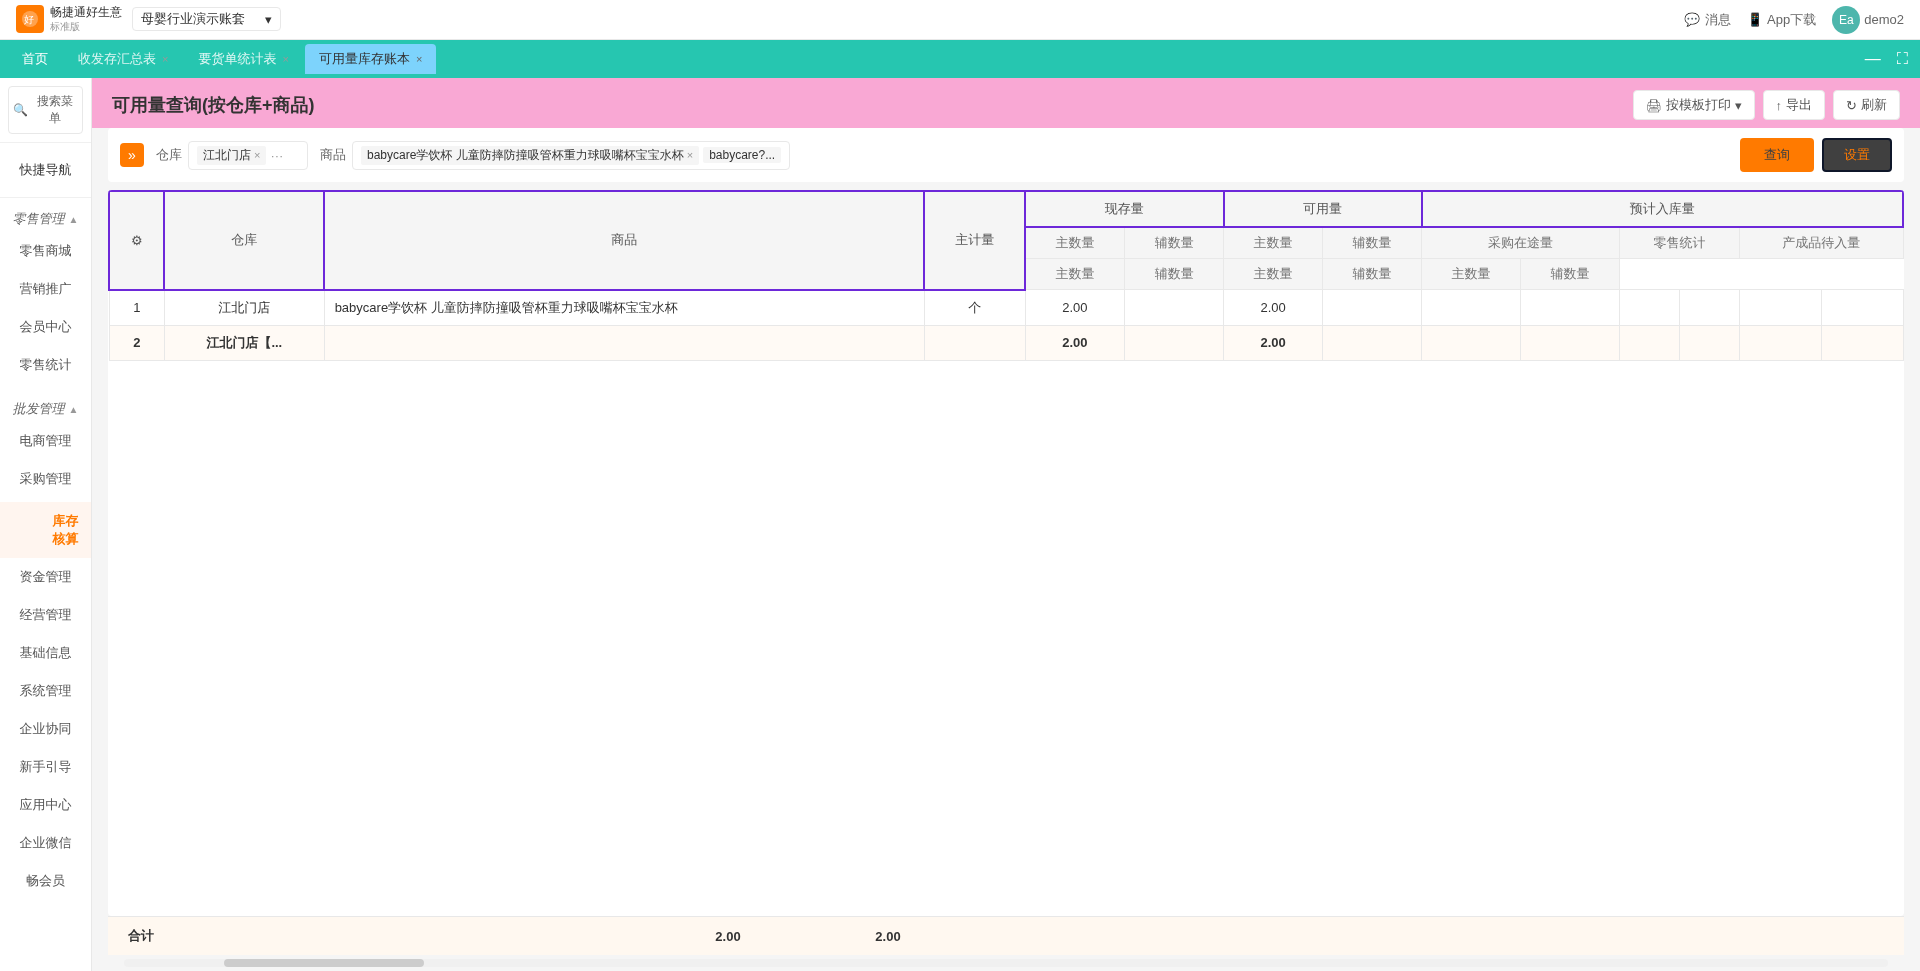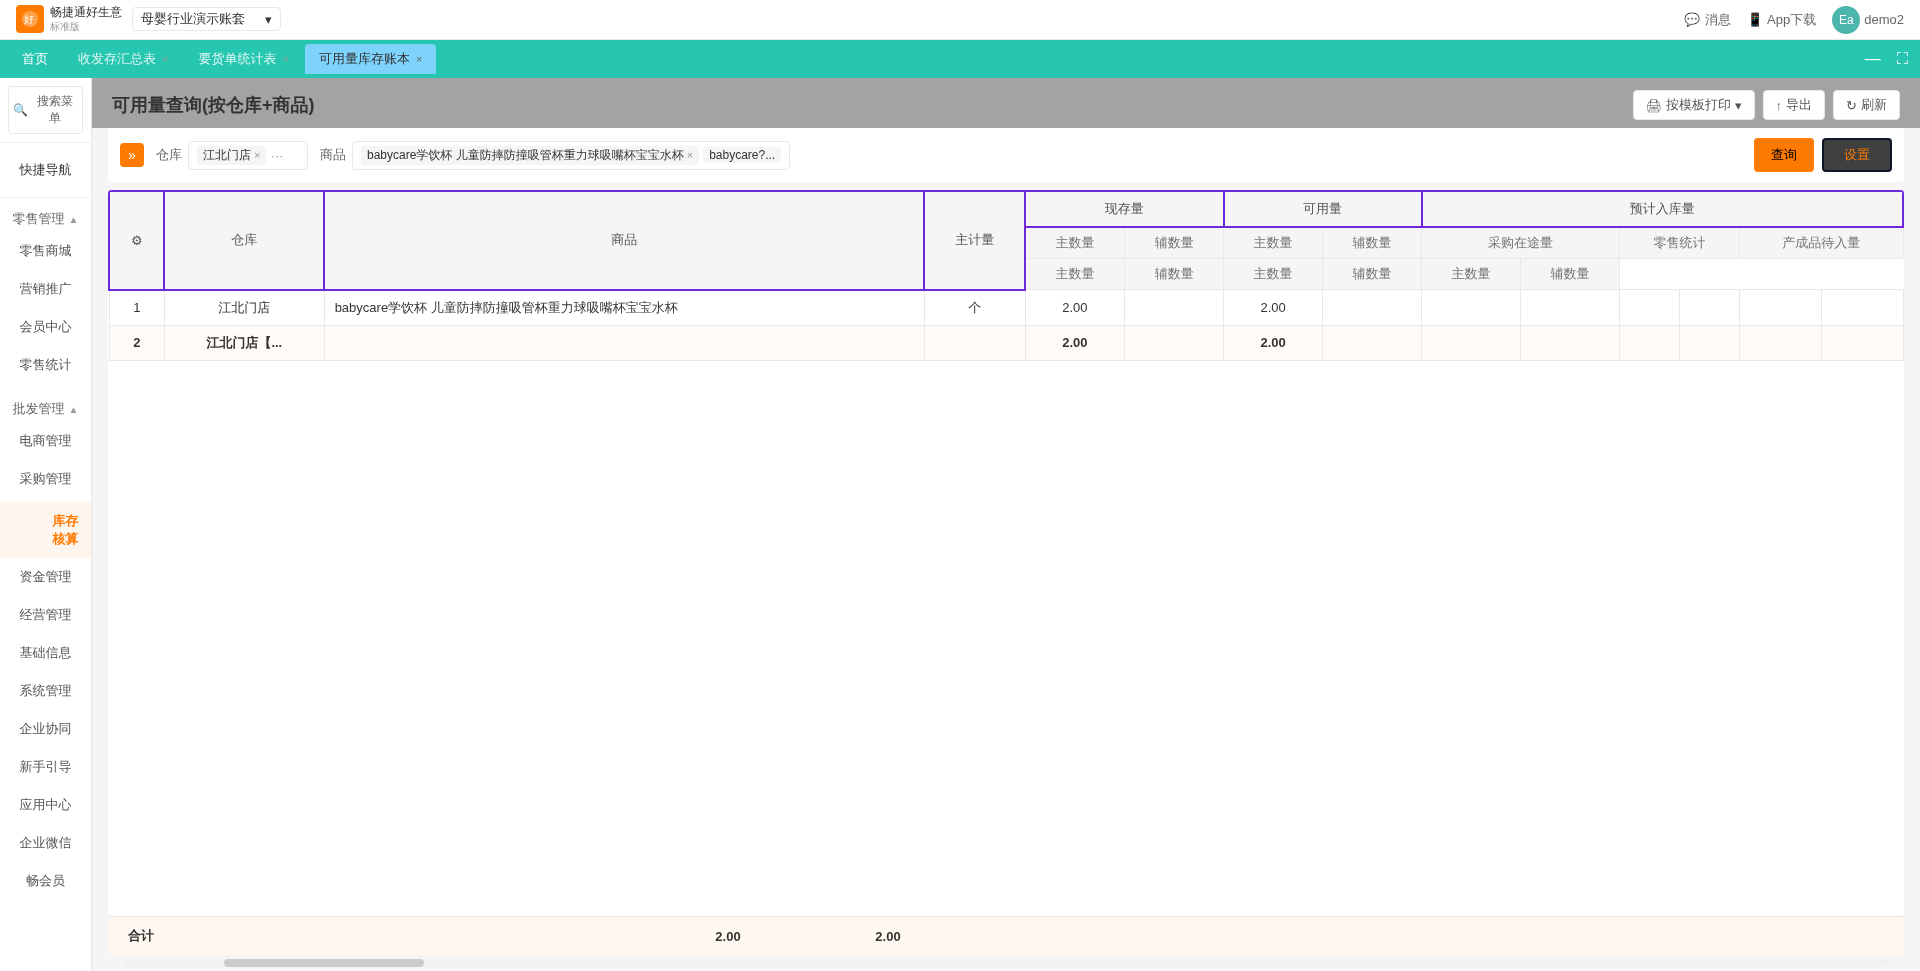--- a/index.html
+++ b/index.html
@@ -90,35 +90,36 @@
     .sidebar-item {
       padding: 10px 8px; cursor: pointer; font-size: 13px; color: #555;
       text-align: center; display: flex; flex-direction: column;
       align-items: center; gap: 3px;
     }
     .sidebar-item.active { color: #ff7a00; background: #fff5ef; font-weight: bold; padding-left: 48px; }
     .sidebar-section-header {
       display: flex; align-items: center; justify-content: center;
       padding: 8px 8px 4px; color: #666; font-size: 13px; cursor: pointer;
       gap: 4px;
+      font-style: italic;
     }
     .expand-arrow { font-size: 10px; color: #999; }
 
     
     .content-area {
       flex: 1;
       display: flex;
       flex-direction: column;
       overflow: hidden;
       background: #f5f5f5;
     }
 
     
     .page-header {
-      background: #a3a3a3;
+      background: #f9a8d4;
       padding: 12px 20px 8px;
       display: flex;
       align-items: center;
       justify-content: space-between;
       flex-shrink: 0;
     }
     .page-title { font-size: 18px; font-weight: 600; color: #333; }
     .page-actions { display: flex; align-items: center; gap: 8px; }
     .action-btn {
       display: flex; align-items: center; gap: 4px;
@@ -151,22 +152,22 @@
     }
     .filter-tag {
       display: flex; align-items: center; gap: 3px;
       background: #f5f5f5; border-radius: 2px; padding: 1px 6px;
       font-size: 12px; color: #333;
     }
     .filter-tag .tag-close { cursor: pointer; color: #999; font-size: 11px; }
     .filter-dots { color: #999; cursor: pointer; }
     .filter-actions { margin-left: auto; display: flex; gap: 8px; }
     .query-btn {
-      background: #ff7a00; color: #000000; border: none; border-radius: 4px;
-      padding: 6px 17px; cursor: pointer; font-size: 13px;
+      background: #ff7a00; color: #404040; border: none; border-radius: 4px;
+      padding: 6px 24px; cursor: pointer; font-size: 13px;
     }
     .settings-btn {
       background: #404040; color: #ff7a00; border: 2px solid #0f172a;
       border-radius: 4px; padding: 6px 20px; cursor: pointer; font-size: 13px;
     }
 
     
     .table-container {
       flex: 1;
       margin: 0 16px;

